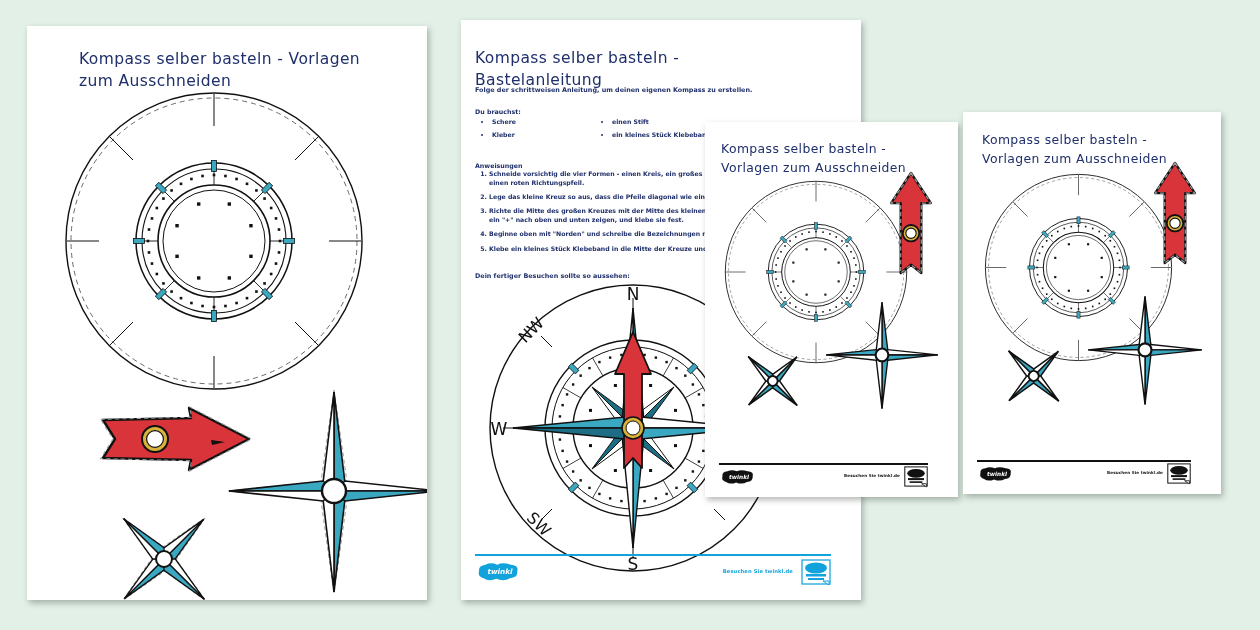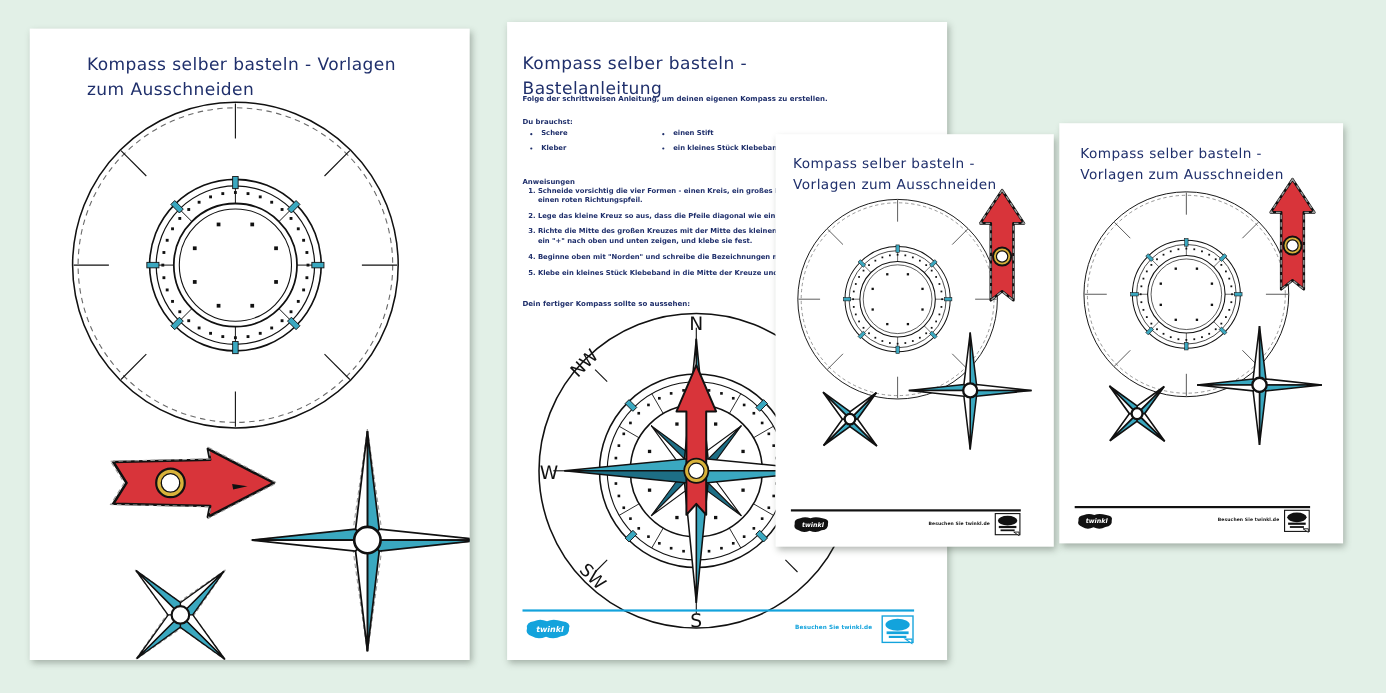--- a/index.html
+++ b/index.html
@@ -224,21 +224,21 @@
         <li>ein kleines Stück Klebeband</li>
       </ul>
     <div class="sec-head" id="anweisungen">Anweisungen</div>
     <ol class="steps" id="steplist">
         <li>Schneide vorsichtig die vier Formen - einen Kreis, ein großes Pfeilkreuz, ein kleines Pfeilkreuz und einen roten Richtungspfeil.</li>
         <li>Lege das kleine Kreuz so aus, dass die Pfeile diagonal wie ein "X" zeigen.</li>
         <li>Richte die Mitte des großen Kreuzes mit der Mitte des kleinen Kreuzes aus, sodass die Pfeile wie ein "+" nach oben und unten zeigen, und klebe sie fest.</li>
         <li>Beginne oben mit "Norden" und schreibe die Bezeichnungen neben die Pfeile.</li>
         <li>Klebe ein kleines Stück Klebeband in die Mitte der Kreuze und befestige den Pfeil.</li>
       </ol>
-    <div class="closing">Dein fertiger Kompass sollte so aussehen:</div>
+    <div class="closing">Dein fertiger Besuchen sollte so aussehen:</div>
 
     <svg class="abs" style="left:22px;top:258px;" width="300" height="300" viewBox="0 0 300 300">
       <circle cx="150" cy="150" r="143" fill="#fff" stroke="#111" stroke-width="1.4"></circle>
       <g stroke="#111" stroke-width="1">
         <line x1="150" y1="36" x2="150" y2="20"></line>
           <line x1="150" y1="264" x2="150" y2="280"></line>
         <line x1="36" y1="150" x2="20" y2="150"></line>
           <line x1="264" y1="150" x2="280" y2="150"></line>
         <line x1="69" y1="69" x2="58" y2="58"></line>
           <line x1="231" y1="69" x2="242" y2="58"></line>

